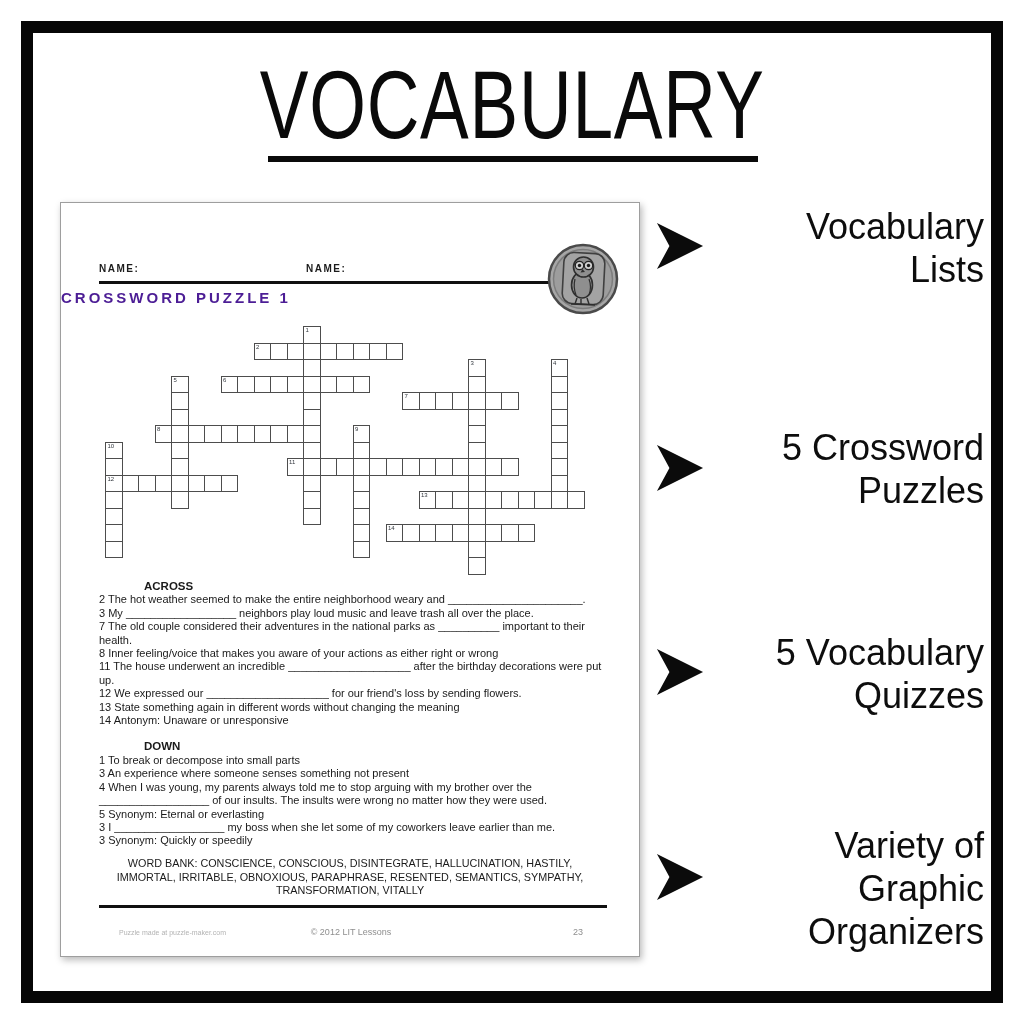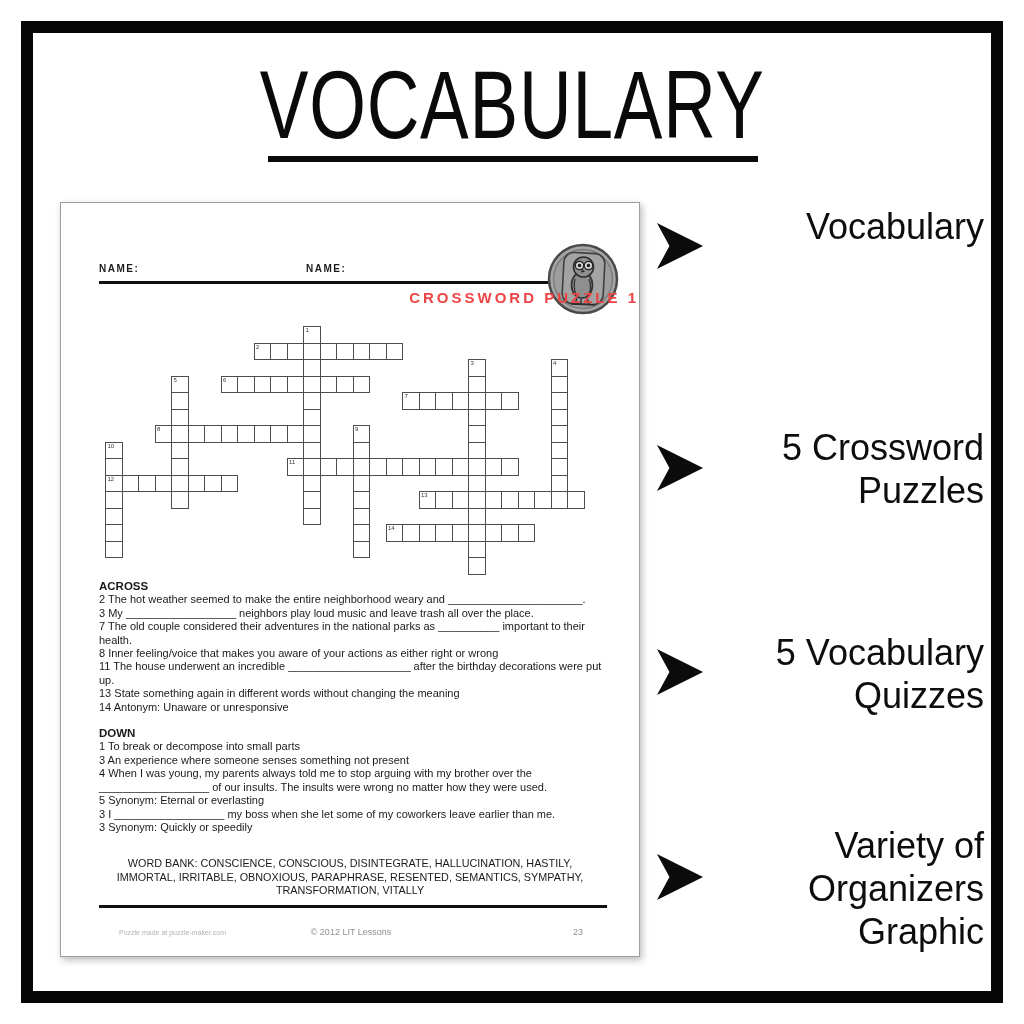--- a/index.html
+++ b/index.html
@@ -16,29 +16,29 @@
   .title-underline{position:absolute;top:156px;left:268px;width:490px;height:6px;background:#0a0a0a;}
 
   
   .sheet{position:absolute;left:60px;top:202px;width:578px;height:753px;background:#fff;
     border:1px solid #9e9e9e;box-shadow:2px 3px 7px rgba(0,0,0,0.28);}
   .ws-label{position:absolute;top:60px;font-size:10px;font-weight:bold;letter-spacing:1.5px;color:#1c1c1c;}
   .ws-name{left:38px;}
   .ws-date{left:245px;}
   .ws-topline{position:absolute;left:38px;top:78px;width:456px;height:3px;background:#101010;}
   .owl{position:absolute;left:486px;top:40px;width:72px;height:72px;}
-  .ws-title{position:absolute;left:0;right:0;top:86px;text-align:right;font-size:15px;font-weight:bold;letter-spacing:3px;color:#ef4444;}
+  .ws-title{position:absolute;left:0;right:12px;top:86px;text-align:left;font-size:15px;font-weight:bold;letter-spacing:3px;color:#4c1d95;}
 
   
   .cw-cell{position:absolute;box-sizing:border-box;border:1px solid #4d4d4d;background:#fff;}
   .cw-num{position:absolute;top:0px;left:1.5px;font-size:6px;line-height:7px;color:#33383f;}
 
   
   .clues{position:absolute;left:38px;top:377px;width:514px;font-size:11px;line-height:13.4px;color:#1a1a1a;}
-  .clue-heading{font-weight:bold;font-size:11.5px;}
+  .clue-heading{font-weight:bold;font-size:11.5px;margin-left:45px;}
   .gap{height:13px;}
 
   .wordbank{position:absolute;left:36px;top:654px;width:506px;text-align:center;
     font-size:10.8px;line-height:13.5px;color:#1a1a1a;}
   .ws-botline{position:absolute;left:38px;top:702px;width:508px;height:3px;background:#101010;}
   .ws-footer{position:absolute;left:38px;top:724px;width:502px;display:flex;align-items:baseline;}
   .foot-left{font-size:7px;color:#b3b3b3;flex:1;text-align:left;padding-left:20px;}
   .foot-center{font-size:9px;color:#8f8f8f;flex:1;text-align:center;}
   .foot-right{font-size:9px;color:#8f8f8f;flex:1;text-align:right;padding-right:18px;}
 
@@ -251,20 +251,21 @@
     </div>
 
   <div class="clues">
     <div class="clue-heading">ACROSS</div>
     <div id="across-list">
         <div class="clue">2 The hot weather seemed to make the entire neighborhood weary and ______________________.</div>
         <div class="clue">3 My __________________ neighbors play loud music and leave trash all over the place.</div>
         <div class="clue">7 The old couple considered their adventures in the national parks as __________ important to their health.</div>
         <div class="clue">8 Inner feeling/voice that makes you aware of your actions as either right or wrong</div>
         <div class="clue">11 The house underwent an incredible ____________________ after the birthday decorations were put up.</div>
+        <div class="clue">12 We expressed our ____________________ for our friend's loss by sending flowers.</div>
         <div class="clue">13 State something again in different words without changing the meaning</div>
         <div class="clue">14 Antonym: Unaware or unresponsive</div>
       </div>
     <div class="gap"></div>
     <div class="clue-heading">DOWN</div>
     <div id="down-list">
         <div class="clue">1 To break or decompose into small parts</div>
         <div class="clue">3 An experience where someone senses something not present</div>
         <div class="clue">4 When I was young, my parents always told me to stop arguing with my brother over the __________________ of our insults. The insults were wrong no matter how they were used.</div>
         <div class="clue">5 Synonym: Eternal or everlasting</div>
@@ -283,20 +284,21 @@
   </div>
 </div>
 
 <div class="bullet-arrow ba-1">
   <svg viewBox="0 0 50 50" width="48" height="48">
       <polygon points="1,1 49,25 1,49 14,25" fill="#0b0b0b"></polygon>
     </svg>
 </div>
 <div class="bullet-text bt-1">
     <div>Vocabulary</div>
+    <div>Lists</div>
   </div>
 
 <div class="bullet-arrow ba-2">
   <svg viewBox="0 0 50 50" width="48" height="48">
       <polygon points="1,1 49,25 1,49 14,25" fill="#0b0b0b"></polygon>
     </svg>
 </div>
 <div class="bullet-text bt-2">
     <div>5 Crossword</div>
     <div>Puzzles</div>
@@ -312,15 +314,15 @@
     <div>Quizzes</div>
   </div>
 
 <div class="bullet-arrow ba-4">
   <svg viewBox="0 0 50 50" width="48" height="48">
       <polygon points="1,1 49,25 1,49 14,25" fill="#0b0b0b"></polygon>
     </svg>
 </div>
 <div class="bullet-text bt-4">
     <div>Variety of</div>
+    <div>Graphic</div>
     <div>Organizers</div>
-    <div>Graphic</div>
   </div>
 
 </body></html>

